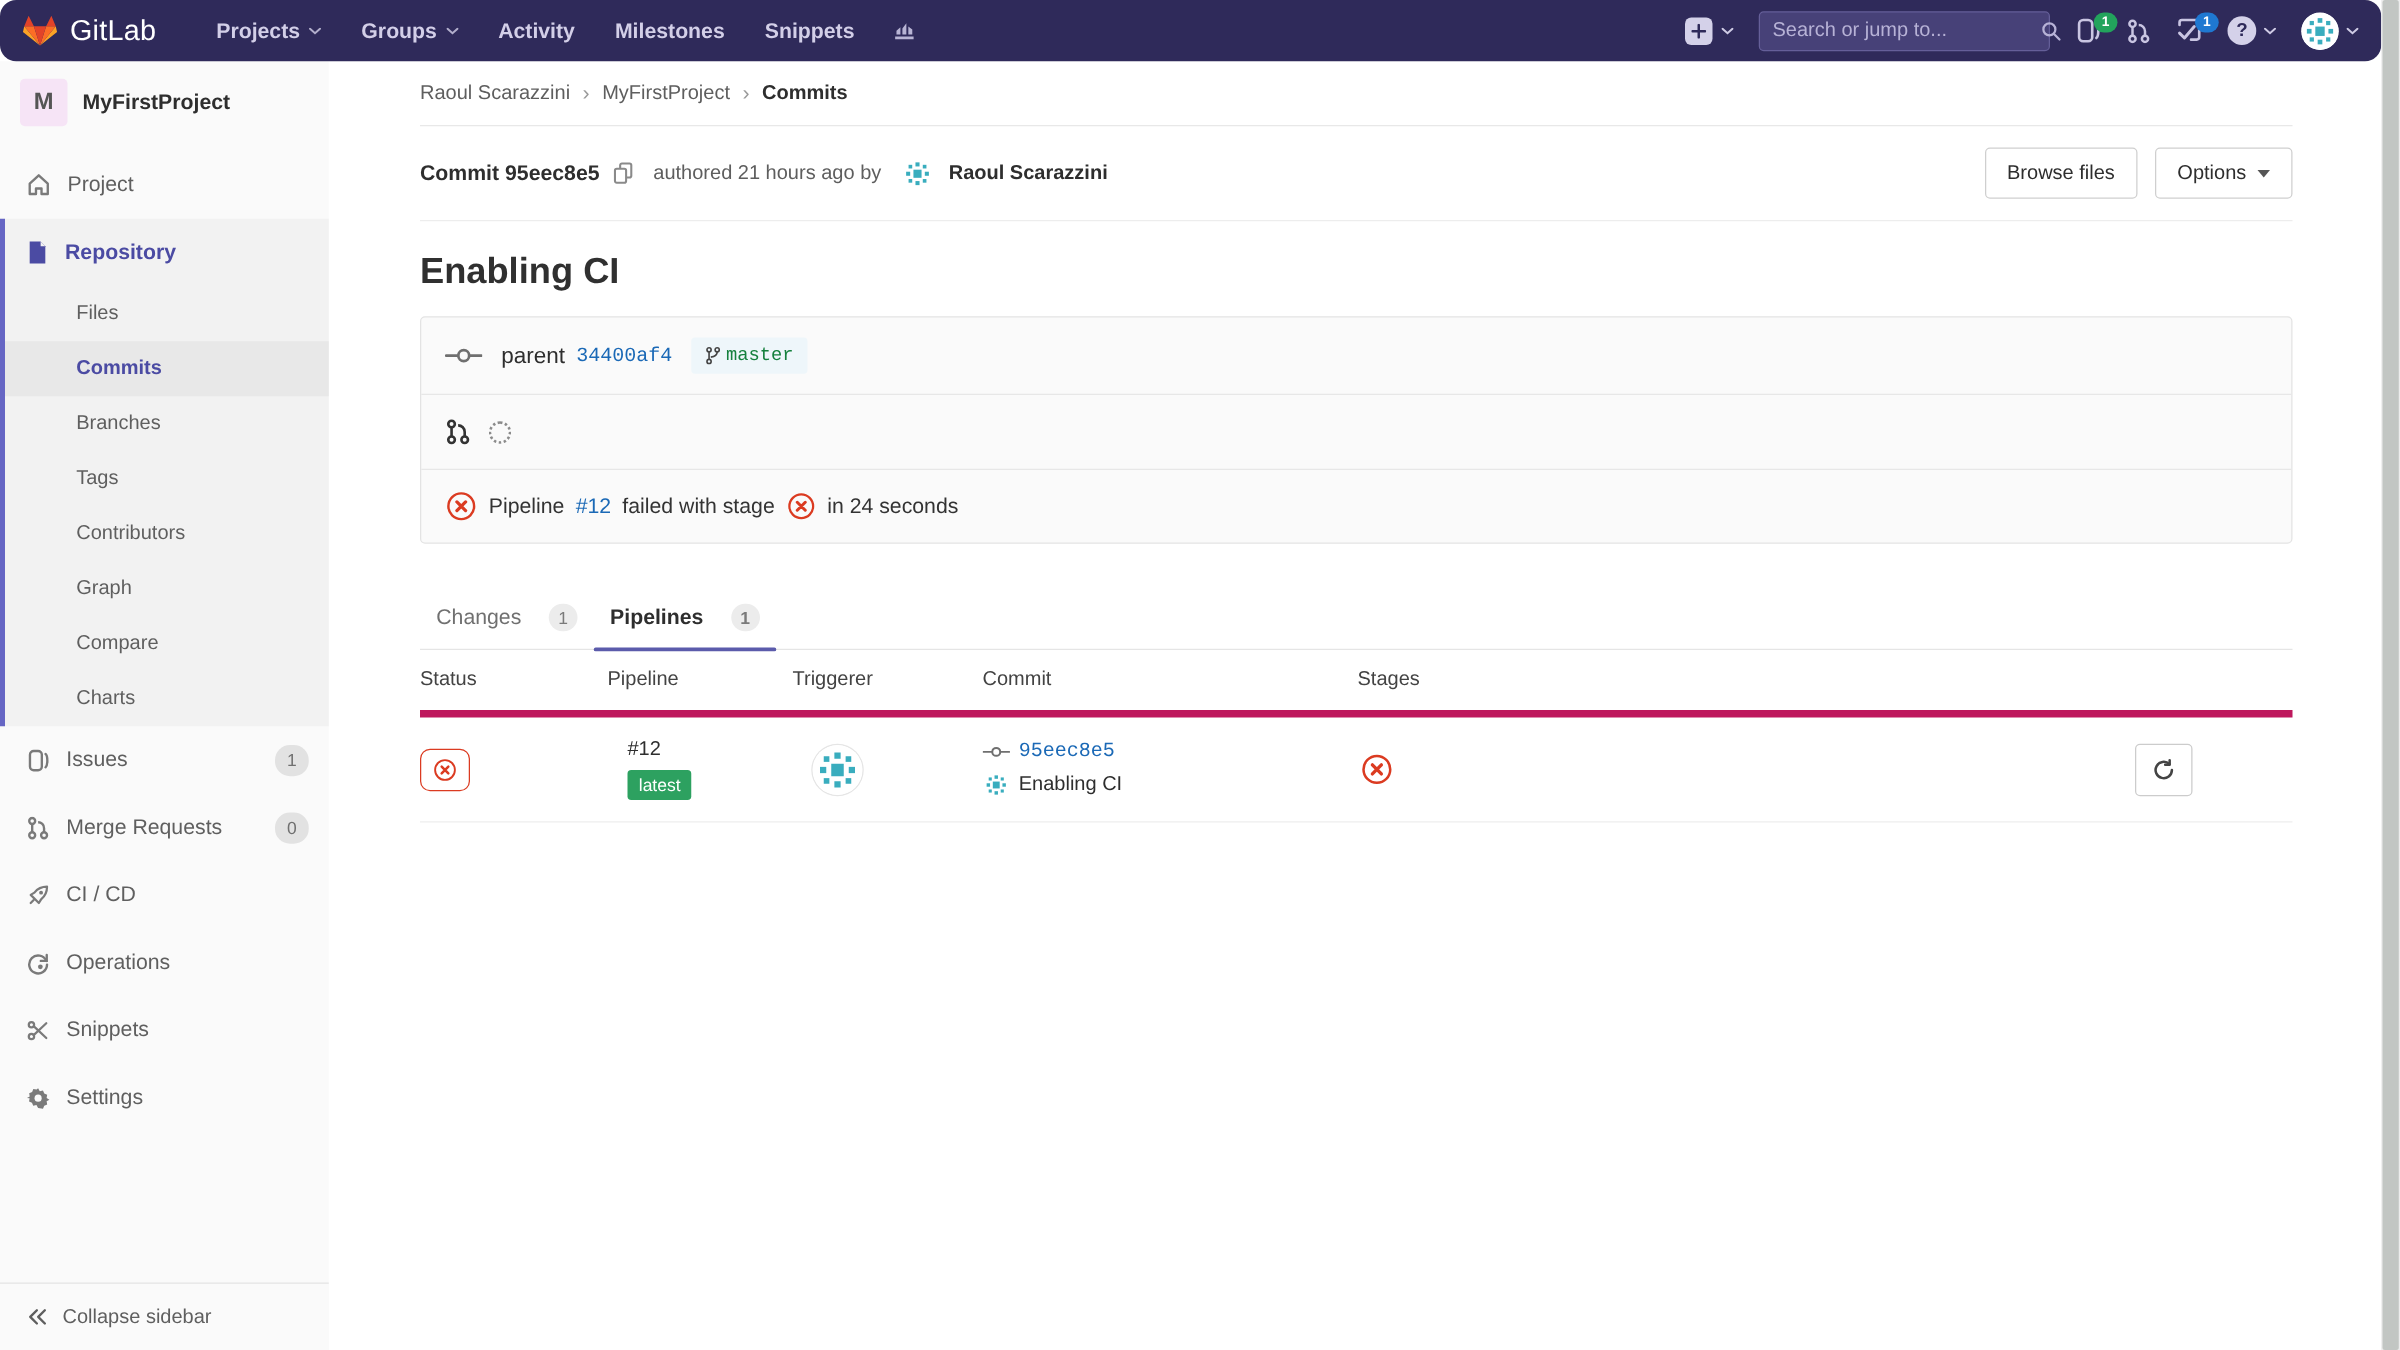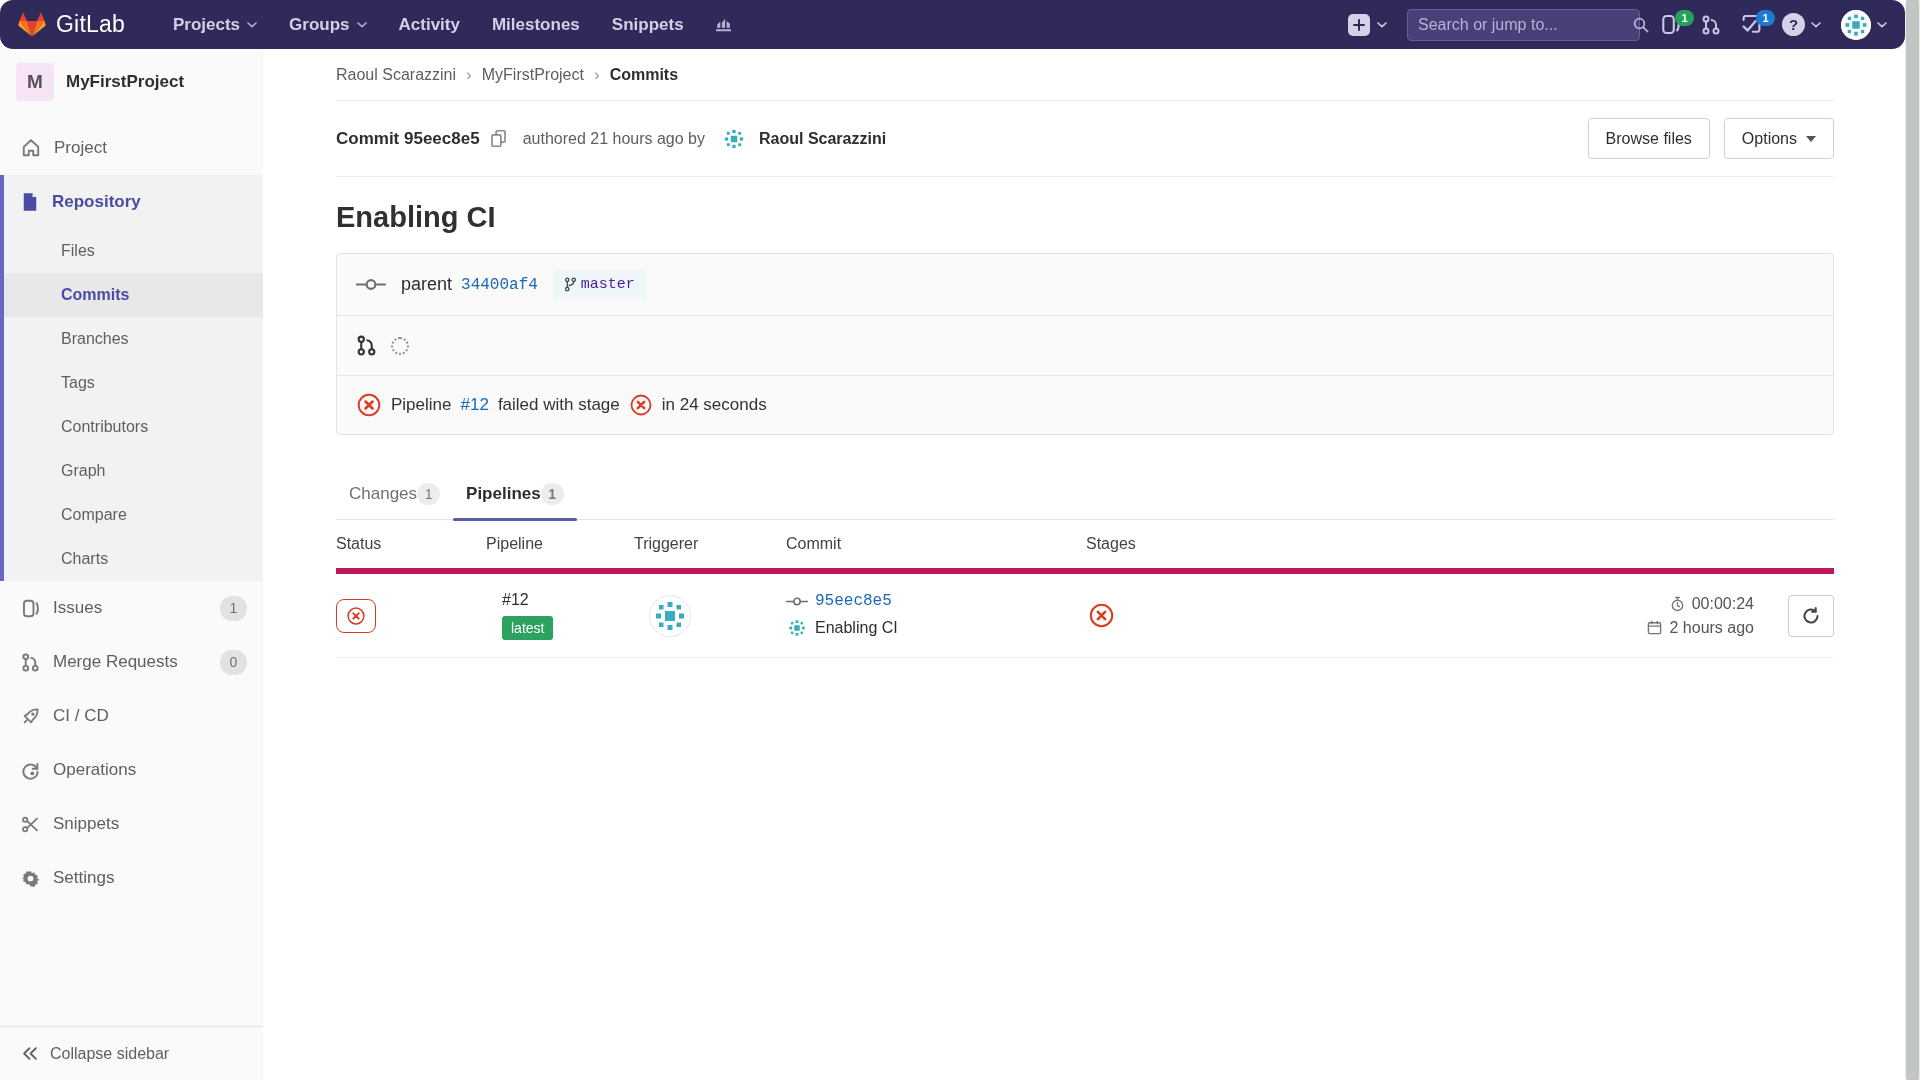--- a/index.html
+++ b/index.html
@@ -95,29 +95,29 @@
 
   .commit-title { font-size:29px; font-weight:700; color:#303030; margin:24px 0 19px; }
 
   .commit-box { border:1px solid #e3e3e3; border-radius:4px; background:#fafafa; }
   .box-row { display:flex; align-items:center; gap:9px; padding:16px 19px; border-bottom:1px solid #e7e7e7; }
   .box-row:last-child { border-bottom:none; }
   .mono { font-family:"Liberation Mono","DejaVu Sans Mono",monospace; }
   .link { color:#1b69b6; cursor:pointer; }
   .parent-label { font-size:18px; color:#2e2e2e; margin-left:6px; }
   .sha-link { font-size:16px; }
-  .branch-pill { display:inline-flex; align-items:center; gap:4px; background:#eef6fa; border-radius:3px; padding:6px 11px; margin-left:6px; font-size:15px; color:#4c1d95; }
+  .branch-pill { display:inline-flex; align-items:center; gap:4px; background:#eef6fa; border-radius:3px; padding:6px 11px; margin-left:6px; font-size:15px; color:#15803d; }
   .branch-pill svg { color:#444; }
   .mr-row { gap:14px; padding:19px; }
   .spinner { width:18px; height:18px; border:2px dotted #8b8b8b; border-radius:50%; }
   .status-row { font-size:17px; color:#333; }
   .red { color:#db3b21; }
 
   .tabs { margin-top:36px; display:flex; border-bottom:1px solid #e5e5e5; }
-  .tab { display:flex; align-items:center; gap:0; padding:12px 13px 14px; font-size:17px; color:#707070; cursor:pointer; position:relative; }
+  .tab { display:flex; align-items:center; gap:22px; padding:12px 13px 14px; font-size:17px; color:#707070; cursor:pointer; position:relative; }
   .tab .tab-badge { background:#ececec; color:#7a7a7a; border-radius:11px; min-width:23px; height:22px; display:flex; align-items:center; justify-content:center; font-size:14px; padding:0 7px; }
   .tab.active { color:#2e2e2e; font-weight:700;text-align:right; }
   .tab.active::after { content:""; position:absolute; left:0; right:0; bottom:-2px; height:3px; background:#5b5bab; border-radius:2px; }
 
   .ptable { width:100%; }
   .trow { display:grid; grid-template-columns:150px 148px 152px 300px 315px 353px 80px; align-items:center; }
   .thead { border-bottom:6px solid #be185d; }
   .thead > div { padding:15px 0; font-size:16px; color:#434343; }
   .tbody-row { border-bottom:1px solid #eee; padding:17px 0; }
   .status-btn { width:40px; height:34px; border:1px solid #db3b21; border-radius:8px; background:#fff; display:flex; align-items:center; justify-content:center; color:#db3b21; cursor:pointer; }
@@ -576,40 +576,20 @@
         </div>
 
         <div class="cell-stages">
           <span class="stage-icon">
             <svg width="27" height="27" viewBox="0 0 24 24">
                 <use href="#sym-circle-x"></use>
               </svg>
           </span>
         </div>
 
-        <div class="cell-time">
-          <span class="time-line">
-            <span>
-              <svg width="15" height="16" viewBox="0 0 16 17">
-                  <circle cx="8" cy="10" r="5.5" fill="none" stroke="currentColor" stroke-width="1.5"></circle>
-                  <path d="M8 7.2v3l2 1.2M6 1.5h4M8 1.5v2" fill="none" stroke="currentColor" stroke-width="1.5" stroke-linecap="round"></path>
-                </svg>
-            </span>
-            <span>00:00:24</span>
-          </span>
-          <span class="time-line">
-            <span>
-              <svg width="15" height="15" viewBox="0 0 16 16">
-                  <rect x="1.5" y="3" width="13" height="11.5" rx="1.2" fill="none" stroke="currentColor" stroke-width="1.5"></rect>
-                  <path d="M1.5 6.5h13M5 1v3.5M11 1v3.5" stroke="currentColor" stroke-width="1.5"></path>
-                </svg>
-            </span>
-            <span>2 hours ago</span>
-          </span>
-        </div>
 
         <div class="cell-actions">
           <button class="retry-btn">
             <svg width="18" height="18" viewBox="0 0 16 16">
                 <path d="M13.8 8A5.8 5.8 0 1 1 12 3.8" fill="none" stroke="currentColor" stroke-width="1.8" stroke-linecap="round"></path>
                 <path d="M12.2 1v3.2H9" fill="none" stroke="currentColor" stroke-width="1.8" stroke-linecap="round" stroke-linejoin="round"></path>
               </svg>
           </button>
         </div>
       </div>

